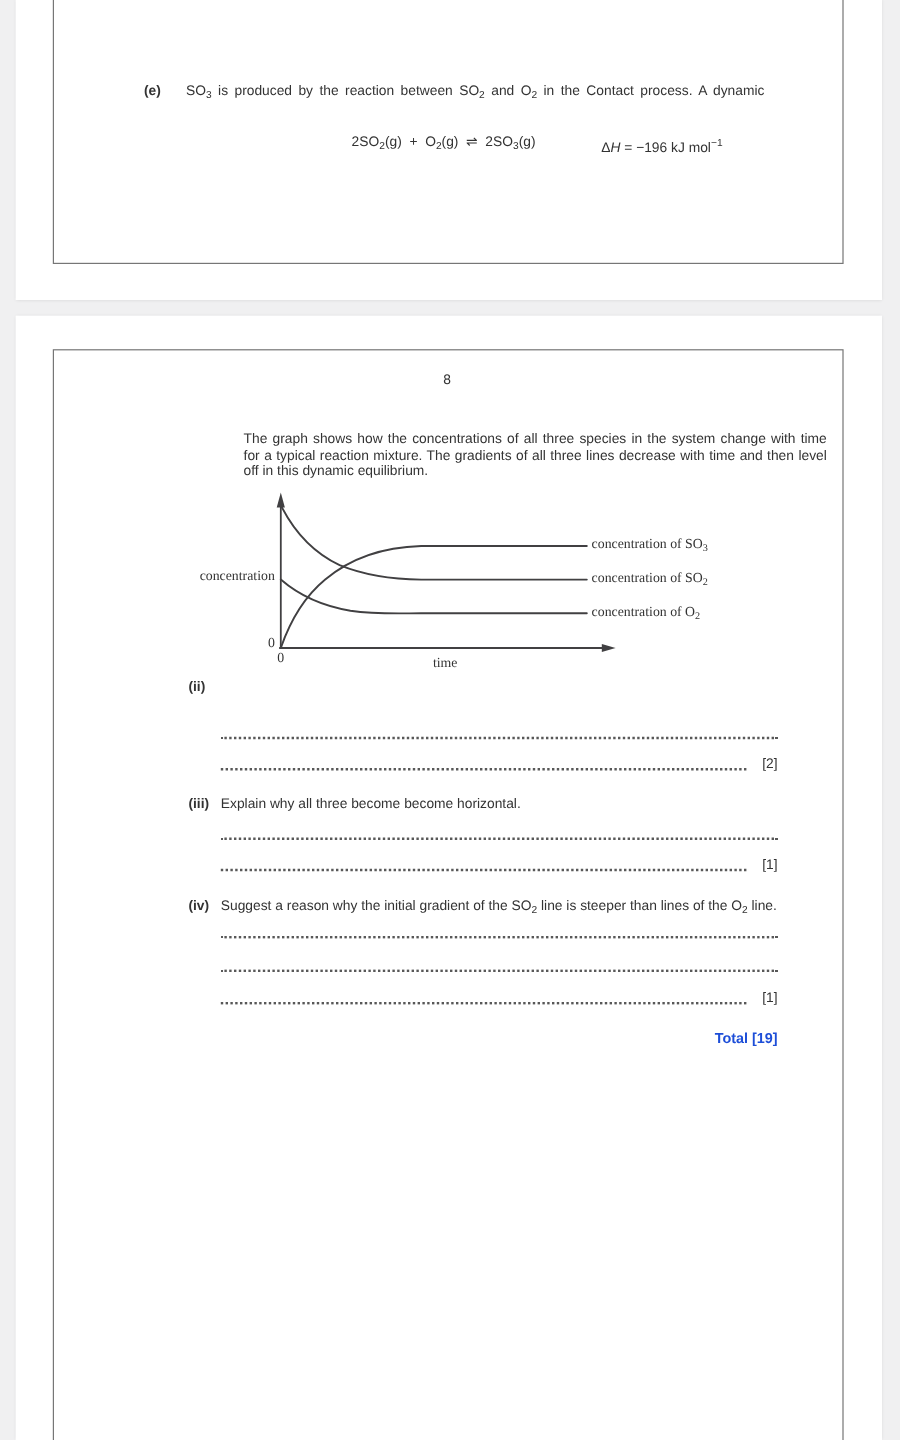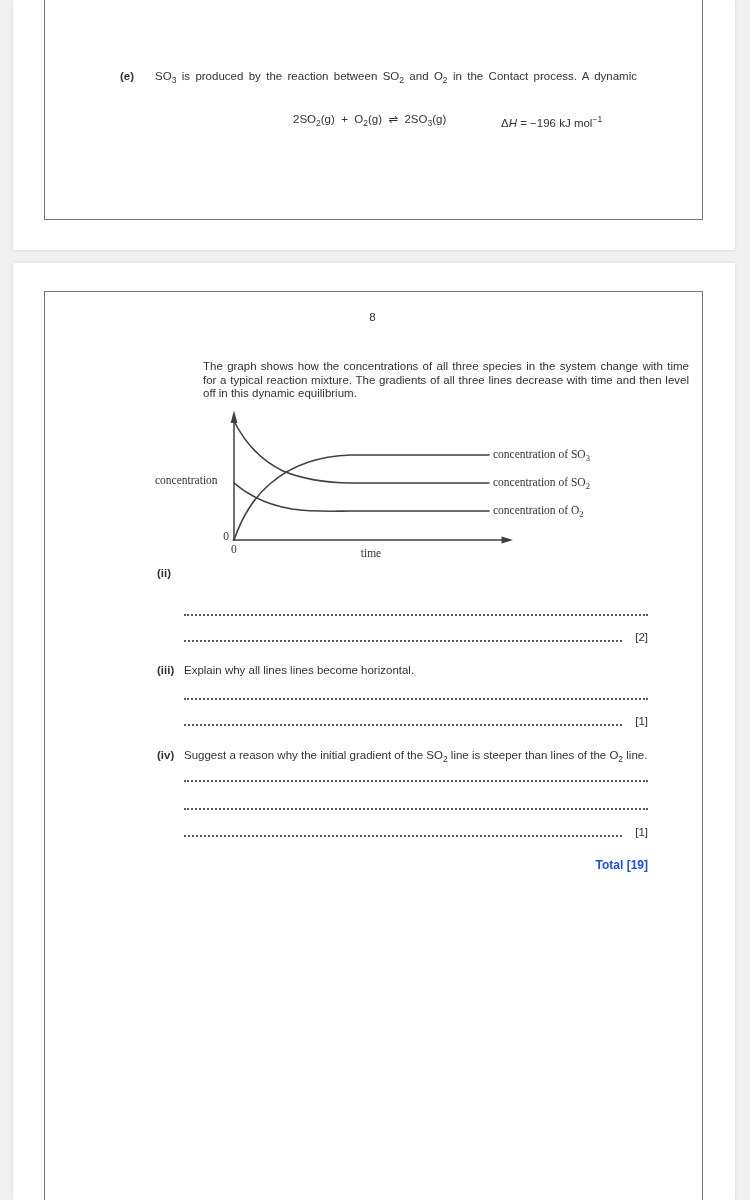--- a/index.html
+++ b/index.html
@@ -22,21 +22,21 @@
   .eq-dh{position:absolute;left:488px;white-space:pre;}
 
   
   .pagenum{position:absolute;left:31px;top:48px;width:657px;text-align:center;}
   .intro{position:absolute;left:146px;top:97px;width:486px;margin-left:44px;}
   .intro .jl{text-align:justify;text-align-last:justify;}
 
   .figure{position:absolute;left:142px;top:145px;width:505px;height:160px;}
   .figure svg{position:absolute;left:0;top:0;}
   .glabel{position:absolute;white-space:nowrap;font-family:Liberation Serif, serif;}
-  .y-label{left:0;top:66px;width:74px;}
+  .y-label{left:0;top:66px;width:74px;text-align:right;}
   .zero-y{left:46px;top:122px;width:28px;text-align:right;}
   .zero-x{left:76px;top:135px;}
   .time-label{left:186px;top:139px;width:60px;text-align:center;}
   .leg{left:338px;}
   .leg1{top:40px;} .leg2{top:68px;} .leg3{top:96px;}
 
   .q-label{position:absolute;left:144px;font-weight:bold;white-space:nowrap;}
   .q-text{position:absolute;left:171px;white-space:nowrap;}
   .q2-y{top:304px;} .q3-y{top:401px;} .q4-y{top:486px;}
 
@@ -112,21 +112,21 @@
     <div class="q-label q2-y">(ii)</div>
     <div class="ansrow r-ii-1">
         <div class="dots"></div>
       </div>
     <div class="ansrow with-mark r-ii-2">
         <div class="dots"></div>
         <span class="mark">[2]</span>
       </div>
 
     <div class="q-label q3-y">(iii)</div>
-    <div class="q-text q3-y"><span>Explain why all lines lines become horizontal.</span></div>
+    <div class="q-text q3-y"><span>Explain why all three become become horizontal.</span></div>
     <div class="ansrow r-iii-1">
         <div class="dots"></div>
       </div>
     <div class="ansrow with-mark r-iii-2">
         <div class="dots"></div>
         <span class="mark">[1]</span>
       </div>
 
     <div class="q-label q4-y">(iv)</div>
     <div class="q-text q4-y"><span>Suggest a reason why the initial gradient of the SO</span><span class="sub">2</span><span> line is steeper than lines of the O</span><span class="sub">2</span><span> line.</span></div>

